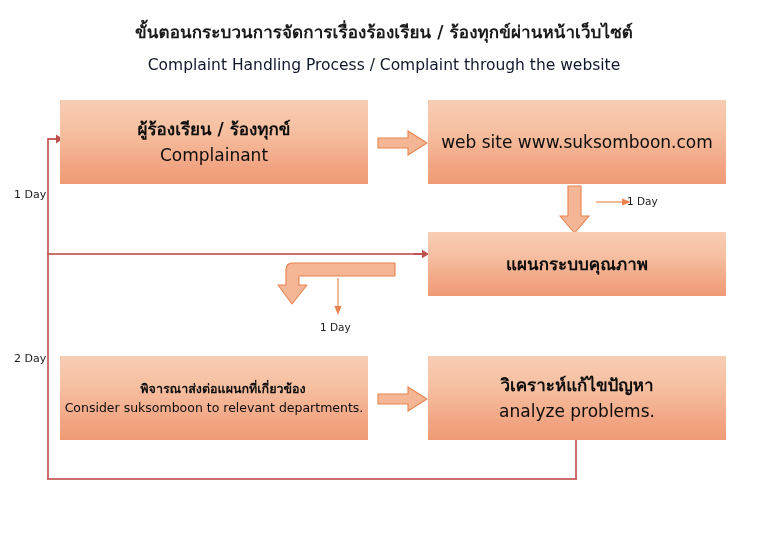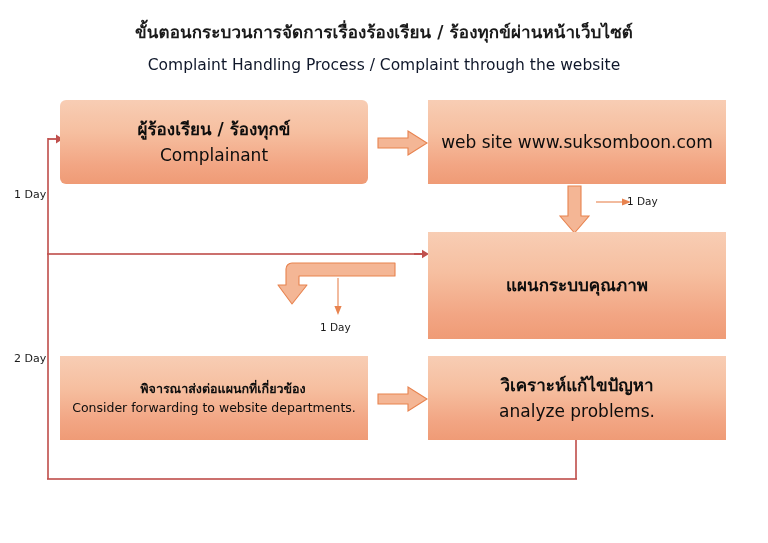--- a/index.html
+++ b/index.html
@@ -132,21 +132,21 @@
   <div style="position:absolute; left:414px; top:249px;">
     <svg width="16" height="12" viewBox="0 0 16 12">
       <line x1="0" y1="5" x2="10" y2="5" stroke="#c0504d" stroke-width="1.8"></line>
       <polygon points="8,0.8 15,5 8,9.2" fill="#c0504d"></polygon>
     </svg>
   </div>
 
   <div class="redline redline-h" style="left:47px; top:478px; width:530px;"></div>
   <div class="redline redline-v" style="left:575px; top:440px; height:39px;"></div>
 
-  <div class="pbox box-lg" style="left:60px; top:100px; width:308px; height:84px;border-radius:6px;">
+  <div class="pbox box-lg" style="left:60px; top:100px; width:308px; height:84px;">
     <span class="line-thai">ผู้ร้องเรียน / ร้องทุกข์</span>
     <span class="line-en">Complainant</span>
   </div>
 
   <div class="arrow-right" style="left:378px; top:129px;">
     <svg width="50" height="28" viewBox="0 0 50 28">
       <polygon points="0,9 30,9 30,2 49,14 30,26 30,19 0,19" fill="#f4b695" stroke="#e8834f" stroke-width="1.1"></polygon>
     </svg>
   </div>
 
@@ -163,21 +163,21 @@
   <div class="thin-arrow" style="left:596px; top:196px;">
     <svg width="36" height="12" viewBox="0 0 36 12">
       <line x1="0" y1="6" x2="27" y2="6" stroke="#e8834f" stroke-width="1.1"></line>
       <polygon points="26,2.6 35,6 26,9.4" fill="#e8834f"></polygon>
     </svg>
   </div>
   <div class="day-label" style="left:627px; top:195px;">1 Day</div>
 
   <div class="day-label-side" style="left:14px; top:188px;">1 Day</div>
 
-  <div class="pbox box-lg" style="left:428px; top:232px; width:298px; height:107px;">
+  <div class="pbox box-lg" style="left:428px; top:232px; width:298px; height:64px;">
     <span class="line-thai">แผนกระบบคุณภาพ</span>
   </div>
 
   <div class="arrow-elbow" style="left:278px; top:261px;">
     <svg width="118" height="48" viewBox="0 0 118 48">
       <path d="M117,2 L117,15 L21,15 L21,24 L29,24 L14,43 L0,24 L8,24 L8,8
                A6,6 0 0 1 14,2 Z" fill="#f4b695" stroke="#e8834f" stroke-width="1.1" stroke-linejoin="round"></path>
     </svg>
   </div>
 
@@ -186,21 +186,21 @@
       <line x1="6" y1="0" x2="6" y2="29" stroke="#e8834f" stroke-width="1.1"></line>
       <polygon points="2.4,28 6,37 9.6,28" fill="#e8834f"></polygon>
     </svg>
   </div>
   <div class="day-label" style="left:320px; top:321px;">1 Day</div>
 
   <div class="day-label-side" style="left:14px; top:352px;">2 Day</div>
 
   <div class="pbox box-sm" style="left:60px; top:356px; width:308px; height:84px;">
     <span class="line-thai">พิจารณาส่งต่อแผนกที่เกี่ยวข้อง</span>
-    <span class="line-en">Consider forwarding to website departments.</span>
+    <span class="line-en">Consider suksomboon to relevant departments.</span>
   </div>
 
   <div class="arrow-right" style="left:378px; top:385px;">
     <svg width="50" height="28" viewBox="0 0 50 28">
       <polygon points="0,9 30,9 30,2 49,14 30,26 30,19 0,19" fill="#f4b695" stroke="#e8834f" stroke-width="1.1"></polygon>
     </svg>
   </div>
 
   <div class="pbox box-lg" style="left:428px; top:356px; width:298px; height:84px;">
     <span class="line-thai">วิเคราะห์แก้ไขปัญหา</span>

